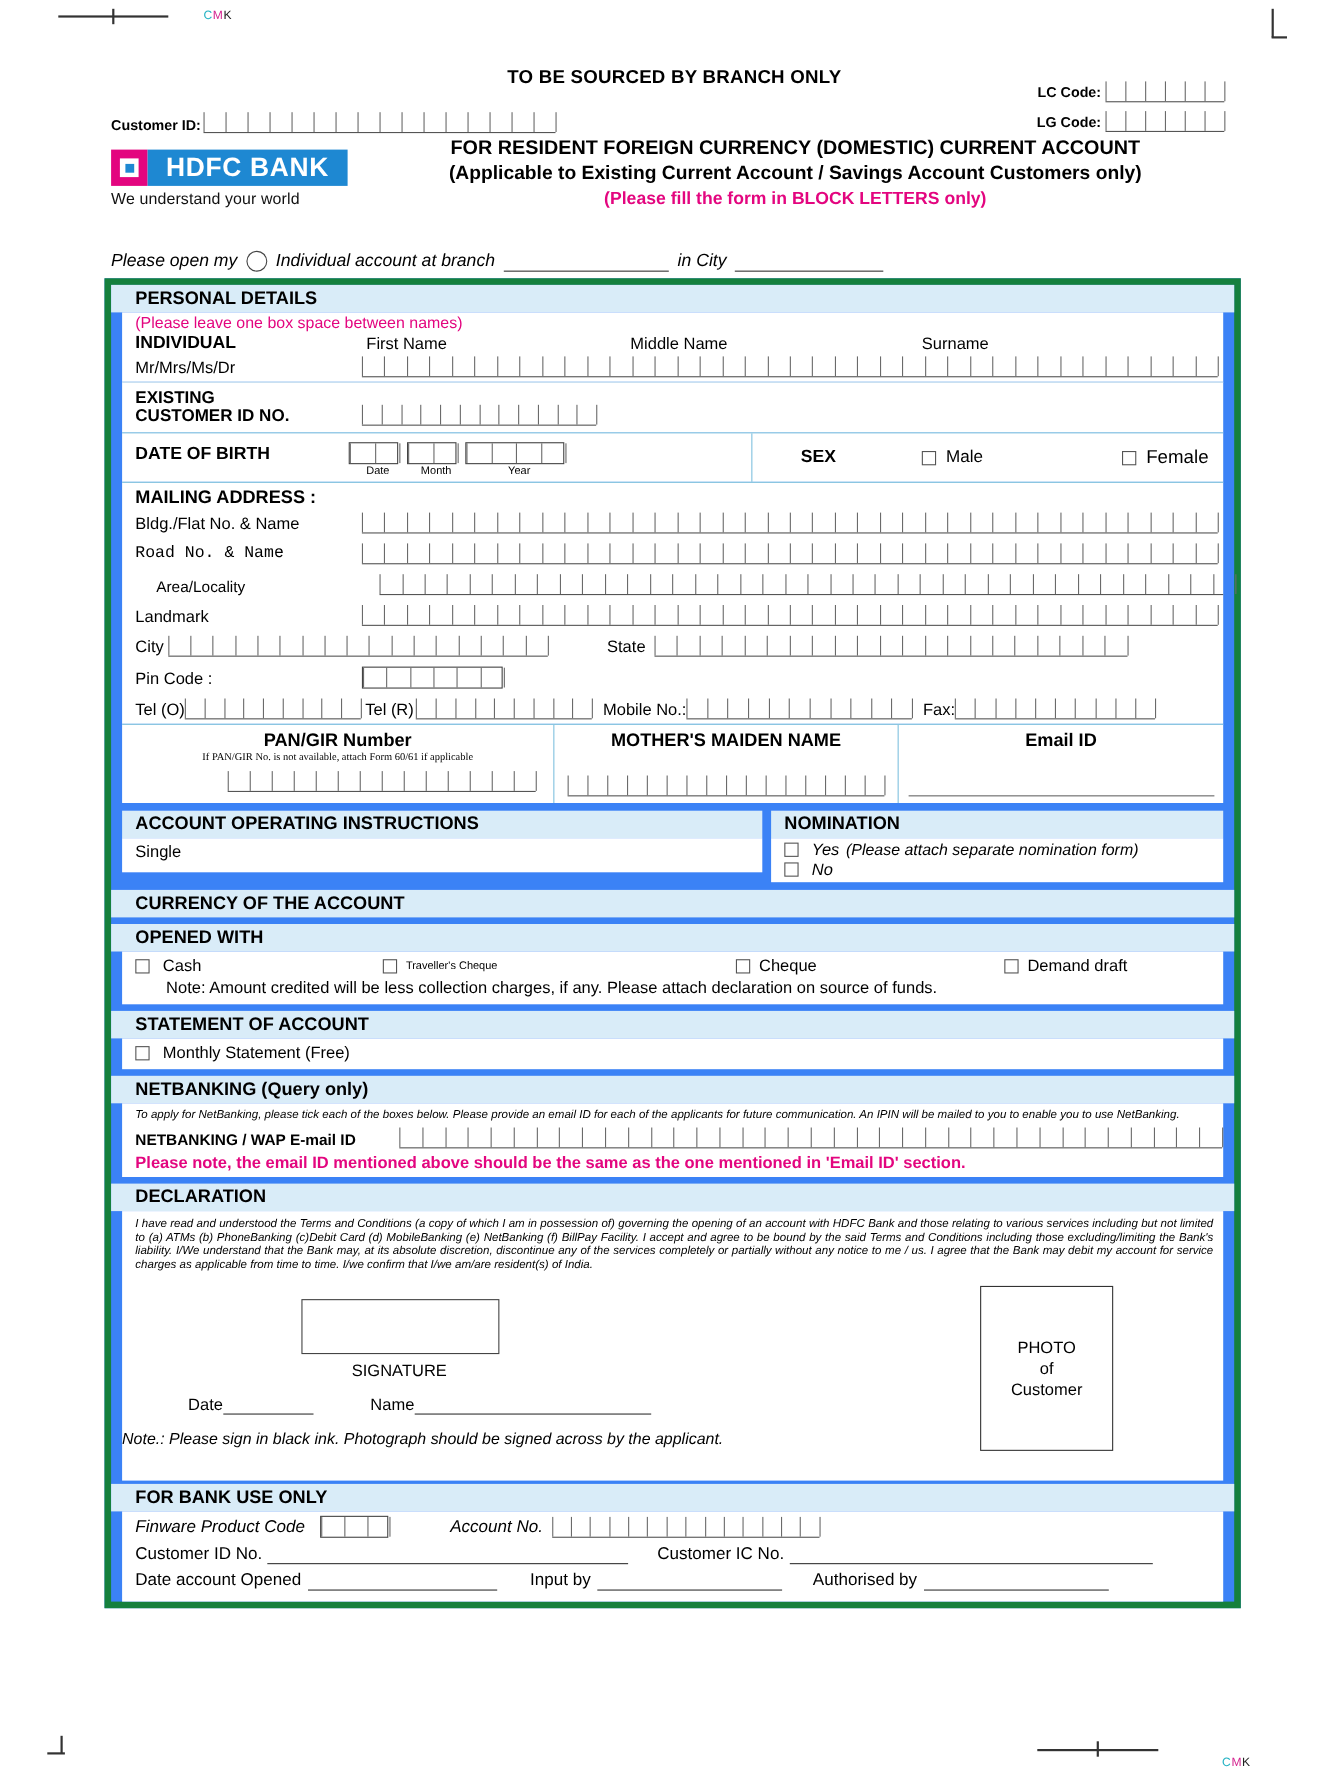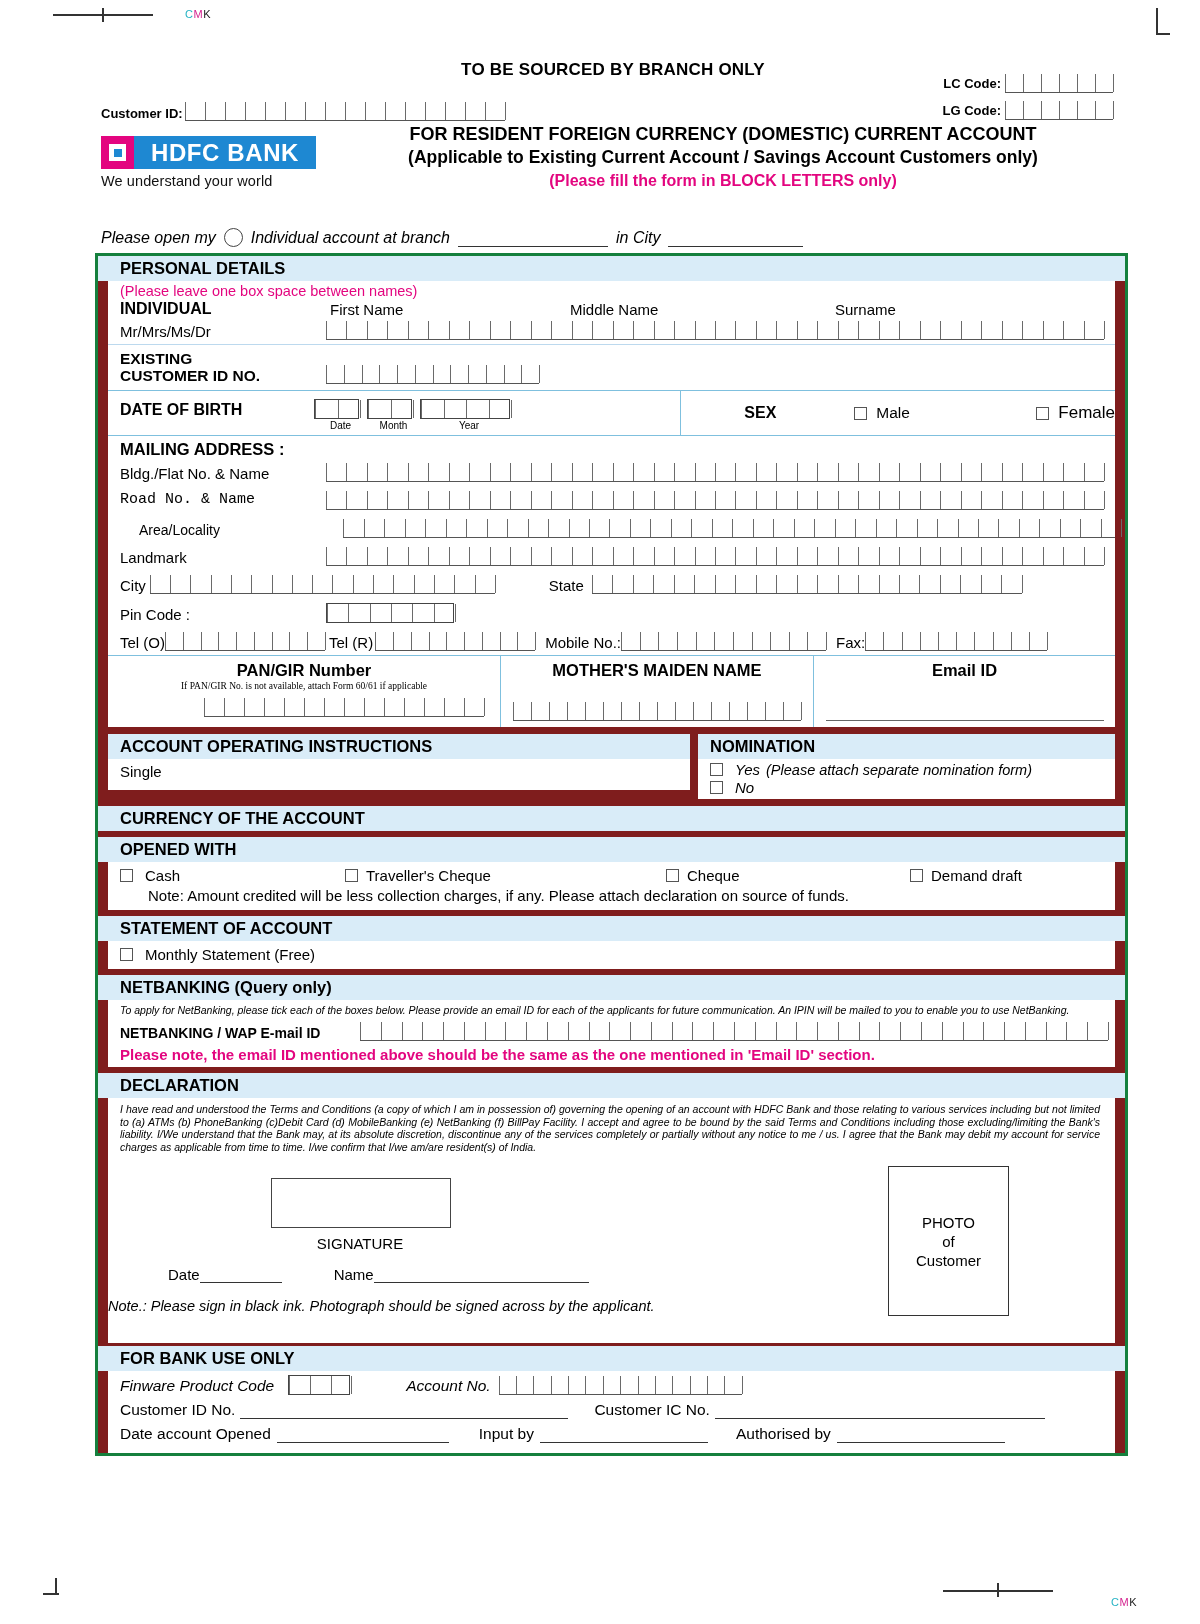--- a/index.html
+++ b/index.html
@@ -36,21 +36,21 @@
   .aof l1,.aof .l1{display:block;font-size:19px;font-weight:bold;}
   .aof .l2{display:block;font-size:18px;font-weight:bold;margin-top:2px;}
   .aof .l3{display:block;font-size:17.5px;font-weight:bold;margin-top:2px;}
   .aof .l4{display:block;font-size:16px;font-weight:bold;color:#e3057f;margin-top:4px;}
 
   .openmy{position:absolute;left:88px;top:228px;font-size:16px;font-style:italic;display:flex;align-items:center;gap:8px;}
   .radio-o{width:17px;height:17px;border:1.6px solid #444;border-radius:50%;display:inline-block;}
   .ul{display:inline-block;border-bottom:1.3px solid #333;}
 
   
-  .frame{position:absolute;left:82px;top:253px;width:1033px;border:3px solid #15803d;background:#7f1d1d;box-sizing:border-box;}
+  .frame{position:absolute;left:82px;top:253px;width:1033px;border:6px solid #15803d;background:#3b82f6;box-sizing:border-box;}
   .band{background:#d9ecf8;font-weight:bold;font-size:16.5px;padding:3px 0 3px 22px;}
   .white{background:#fff;margin:0 10px;box-sizing:border-box;}
   .white.nomar{margin:0;}
   .row{display:flex;align-items:center;}
   .bold{font-weight:bold;}
   .pink{color:#e3057f;}
   .ital{font-style:italic;}
   .cb{width:11px;height:11px;border:1.2px solid #555;display:inline-block;background:#fff;}
 
   .tiny{font-size:9.5px;}
@@ -252,21 +252,21 @@
               <i style="left: 67.5px;"></i>
               <i style="left: 90px;"></i>
             </span>
         </div>
         <div class="row" style="font-size:10px;padding-left:194px;margin-top:1px;">
           <span style="width:53px;text-align:center;">Date</span>
           <span style="width:53px;text-align:center;">Month</span>
           <span style="width:98px;text-align:center;">Year</span>
         </div>
       </div>
-      <div style="flex:1;border-left:1px solid #7fc0de;display:flex;align-items:center;padding-left:44px;justify-content:flex-end;">
+      <div style="flex:1;border-left:1px solid #7fc0de;display:flex;align-items:center;padding-left:44px;">
         <span class="bold" style="font-size:16px;width:110px;">SEX</span>
         <span class="cb"></span>
         <span style="font-size:15.5px;margin-left:9px;width:160px;">Male</span>
         <span class="cb"></span>
         <span style="font-size:17px;margin-left:9px;">Female</span>
       </div>
     </div>
 
     <div class="white" style="border-top:1px solid #7fc0de;padding:4px 0 4px 0;">
       <div class="bold" style="font-size:16.5px;padding-left:12px;">MAILING ADDRESS :</div>
@@ -612,21 +612,21 @@
     </div>
 
     <div class="band" style="margin-top:7px;">CURRENCY OF THE ACCOUNT</div>
 
     <div class="band" style="margin-top:6px;">OPENED WITH</div>
     <div class="white" style="background:#fff;padding:5px 0 6px 12px;">
       <div class="row">
         <span class="cb"></span>
         <span style="font-size:15px;margin-left:12px;width:200px;">Cash</span>
         <span class="cb"></span>
-        <span style="font-size:15px;margin-left:8px;width:300px;">Traveller's Cheque</span>
+        <span style="font-size:10px;margin-left:8px;width:300px;">Traveller's Cheque</span>
         <span class="cb"></span>
         <span style="font-size:15px;margin-left:8px;width:223px;">Cheque</span>
         <span class="cb"></span>
         <span style="font-size:15px;margin-left:8px;">Demand draft</span>
       </div>
       <div style="font-size:15px;margin-top:3px;padding-left:28px;">Note: Amount credited will be less collection charges, if any.   Please attach declaration on source of funds.</div>
     </div>
 
     <div class="band" style="margin-top:6px;">STATEMENT OF ACCOUNT</div>
     <div class="white" style="background:#fff;padding:5px 0 6px 12px;">

